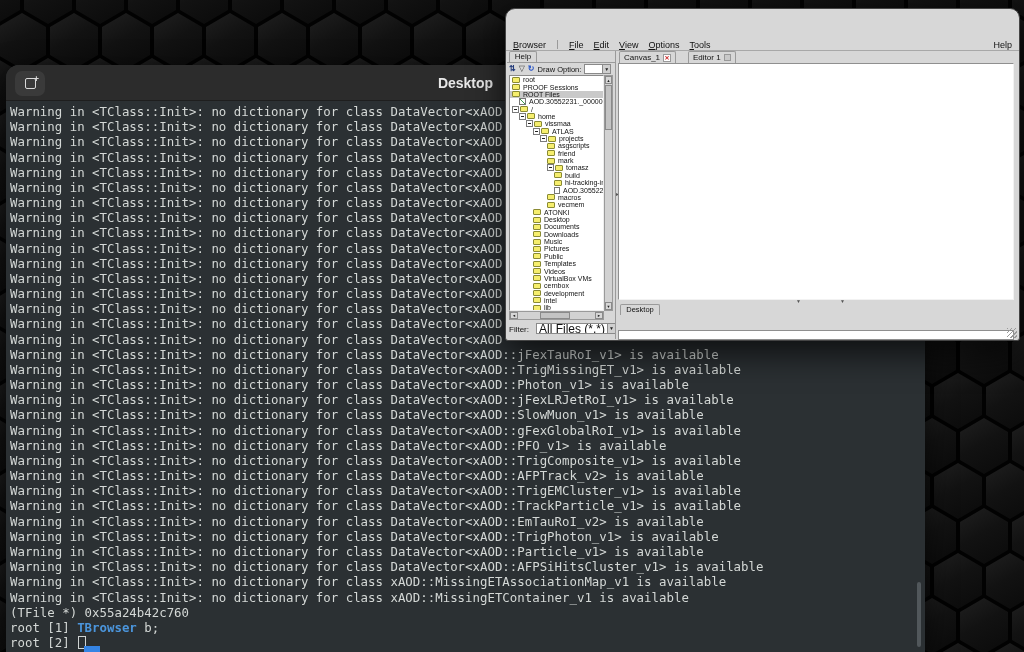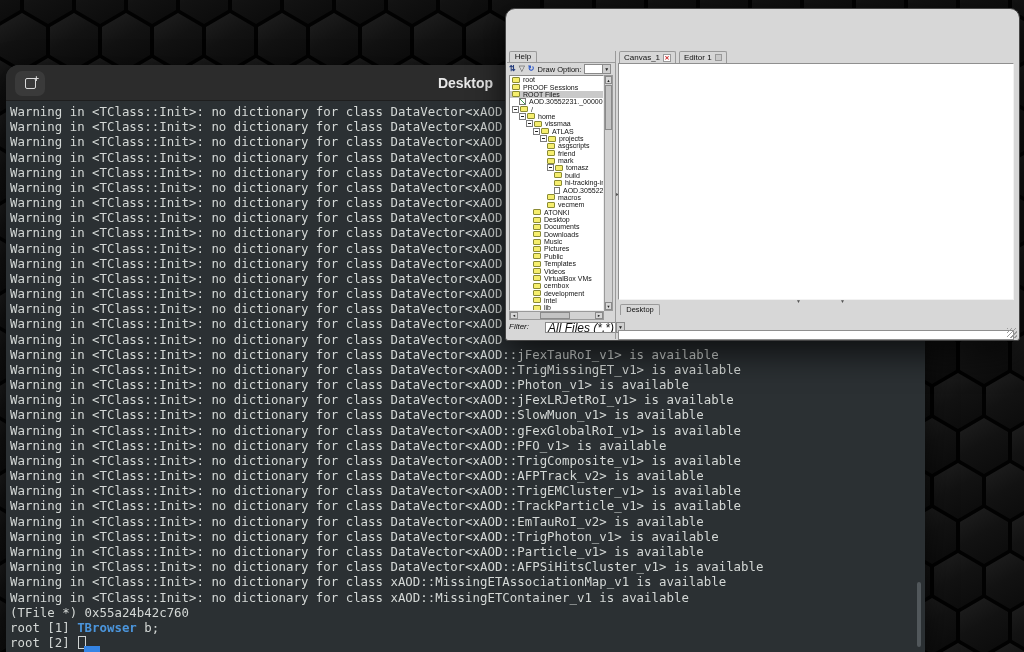--- a/index.html
+++ b/index.html
@@ -94,29 +94,29 @@
   .sb-btn { position:absolute; left:0; width:7px; height:8px; background:#d7d7d7; border:1px solid #8a8a8a;
             font-size:4px; line-height:7px; text-align:center; color:#222; }
   .sb-thumb { position:absolute; left:0; width:7px; background:#c3c3c3; border:1px solid #8a8a8a; }
   .l-hscroll { position:absolute; left:2px; top:260px; width:95px; height:9px; background:#d2d2d2;
                border:1px solid #9a9a9a; }
   .hs-btn { position:absolute; top:0; width:8px; height:7px; background:#d7d7d7; border:1px solid #8a8a8a;
             font-size:4px; line-height:6px; text-align:center; color:#222; }
   .hs-thumb { position:absolute; top:0; left:30px; width:30px; height:7px; background:#c3c3c3;
               border:1px solid #8a8a8a; }
   .l-filter { position:absolute; left:2px; top:271px; right:2px; height:12px; display:flex;
-              align-items:flex-start; gap:16px;font-style:italic; }
+              align-items:flex-end; gap:7px; }
   .filter-label { font-size:8px; }
   .filter-combo { flex:1; height:11px; }
   .filter-combo .val { font-size:12px; line-height:10px; }
 
   
   .b-right { position:absolute; left:109px; top:42px; right:1px; bottom:1px; border-left:1px solid #9a9a9a; }
   .pane-arrow { position:absolute; left:-1px; top:140px; font-size:5px; color:#555; }
-  .r-tabs { position:absolute; left:3px; top:0; height:12px; display:flex; gap:3px; }
+  .r-tabs { position:absolute; left:3px; top:0; height:12px; display:flex; gap:12px; }
   .rtab { display:flex; align-items:center; gap:3px; padding:0 4px; background:#d7d7d7;
           border:1px solid #9a9a9a; border-bottom:none; border-radius:2px 2px 0 0; font-size:8px; }
   .tab-close { width:8px; height:8px; background:#fff; border:1px solid #999; color:#cc2222;
                font-size:6px; line-height:7px; text-align:center; font-weight:bold; }
   .tab-mini { width:7px; height:7px; background:#c9c9c9; border:1px solid #999; }
   .r-canvas { position:absolute; left:2px; top:12px; right:4px; height:237px; background:#fff;
               border:1px solid #8f8f8f; border-right-color:#f2f2f2; border-bottom-color:#f2f2f2; }
   .r-split { position:absolute; left:2px; top:249px; right:4px; height:4px; }
   .split-mark { position:absolute; top:-2px; font-size:5px; color:#555; }
   .cmd-tab { position:absolute; left:4px; top:253px; width:40px; height:11px; background:#d7d7d7;
@@ -475,20 +475,32 @@
     <div class="t-title">Desktop</div>
   </div>
   <div class="t-body" id="term-lines"><div>Warning in &lt;TClass::Init&gt;: no dictionary for class DataVector&lt;xAOD</div><div>Warning in &lt;TClass::Init&gt;: no dictionary for class DataVector&lt;xAOD</div><div>Warning in &lt;TClass::Init&gt;: no dictionary for class DataVector&lt;xAOD</div><div>Warning in &lt;TClass::Init&gt;: no dictionary for class DataVector&lt;xAOD</div><div>Warning in &lt;TClass::Init&gt;: no dictionary for class DataVector&lt;xAOD</div><div>Warning in &lt;TClass::Init&gt;: no dictionary for class DataVector&lt;xAOD</div><div>Warning in &lt;TClass::Init&gt;: no dictionary for class DataVector&lt;xAOD</div><div>Warning in &lt;TClass::Init&gt;: no dictionary for class DataVector&lt;xAOD</div><div>Warning in &lt;TClass::Init&gt;: no dictionary for class DataVector&lt;xAOD</div><div>Warning in &lt;TClass::Init&gt;: no dictionary for class DataVector&lt;xAOD</div><div>Warning in &lt;TClass::Init&gt;: no dictionary for class DataVector&lt;xAOD</div><div>Warning in &lt;TClass::Init&gt;: no dictionary for class DataVector&lt;xAOD</div><div>Warning in &lt;TClass::Init&gt;: no dictionary for class DataVector&lt;xAOD</div><div>Warning in &lt;TClass::Init&gt;: no dictionary for class DataVector&lt;xAOD</div><div>Warning in &lt;TClass::Init&gt;: no dictionary for class DataVector&lt;xAOD</div><div>Warning in &lt;TClass::Init&gt;: no dictionary for class DataVector&lt;xAOD</div><div>Warning in &lt;TClass::Init&gt;: no dictionary for class DataVector&lt;xAOD::jFexTauRoI_v1&gt; is available</div><div>Warning in &lt;TClass::Init&gt;: no dictionary for class DataVector&lt;xAOD::TrigMissingET_v1&gt; is available</div><div>Warning in &lt;TClass::Init&gt;: no dictionary for class DataVector&lt;xAOD::Photon_v1&gt; is available</div><div>Warning in &lt;TClass::Init&gt;: no dictionary for class DataVector&lt;xAOD::jFexLRJetRoI_v1&gt; is available</div><div>Warning in &lt;TClass::Init&gt;: no dictionary for class DataVector&lt;xAOD::SlowMuon_v1&gt; is available</div><div>Warning in &lt;TClass::Init&gt;: no dictionary for class DataVector&lt;xAOD::gFexGlobalRoI_v1&gt; is available</div><div>Warning in &lt;TClass::Init&gt;: no dictionary for class DataVector&lt;xAOD::PFO_v1&gt; is available</div><div>Warning in &lt;TClass::Init&gt;: no dictionary for class DataVector&lt;xAOD::TrigComposite_v1&gt; is available</div><div>Warning in &lt;TClass::Init&gt;: no dictionary for class DataVector&lt;xAOD::AFPTrack_v2&gt; is available</div><div>Warning in &lt;TClass::Init&gt;: no dictionary for class DataVector&lt;xAOD::TrigEMCluster_v1&gt; is available</div><div>Warning in &lt;TClass::Init&gt;: no dictionary for class DataVector&lt;xAOD::TrackParticle_v1&gt; is available</div><div>Warning in &lt;TClass::Init&gt;: no dictionary for class DataVector&lt;xAOD::EmTauRoI_v2&gt; is available</div><div>Warning in &lt;TClass::Init&gt;: no dictionary for class DataVector&lt;xAOD::TrigPhoton_v1&gt; is available</div><div>Warning in &lt;TClass::Init&gt;: no dictionary for class DataVector&lt;xAOD::Particle_v1&gt; is available</div><div>Warning in &lt;TClass::Init&gt;: no dictionary for class DataVector&lt;xAOD::AFPSiHitsCluster_v1&gt; is available</div><div>Warning in &lt;TClass::Init&gt;: no dictionary for class xAOD::MissingETAssociationMap_v1 is available</div><div>Warning in &lt;TClass::Init&gt;: no dictionary for class xAOD::MissingETContainer_v1 is available</div><div>(TFile *) 0x55a24b42c760</div><div>root [1] <span class="kw">TBrowser</span> b;</div><div>root [2] <span class="cursor"></span></div></div>
   <div class="t-scroll"></div>
 </div>
 
 <div id="dock-hint"></div>
 
 <div id="browser">
 
+  <div class="b-menubar">
+    <span id="menu-items" style="display: inline-flex; gap: 10px; align-items: center;">
+        <span><u>B</u>rowser</span>
+        <span class="menu-sep"></span>
+        <span><u>F</u>ile</span>
+        <span><u>E</u>dit</span>
+        <span><u>V</u>iew</span>
+        <span><u>O</u>ptions</span>
+        <span><u>T</u>ools</span>
+      </span>
+    <span class="menu-help">Help</span>
+  </div>
 
   <div class="b-left">
     <div class="files-tab">Help</div>
     <div class="l-toolbar">
       <span class="ic ic-sort">⇅</span>
       <span class="ic ic-filter">▽</span>
       <span class="ic ic-refresh">↻</span>
       <span class="draw-label">Draw Option:</span>
       <span class="combo draw-combo">
         <span class="val"></span>

